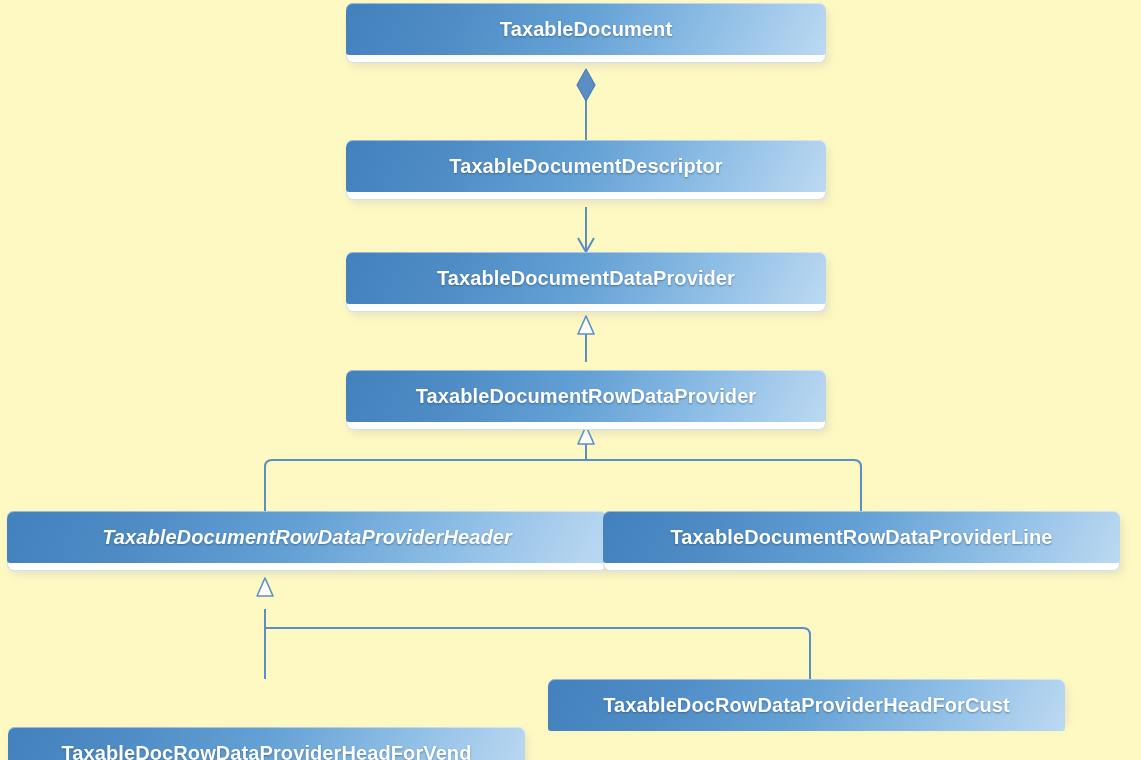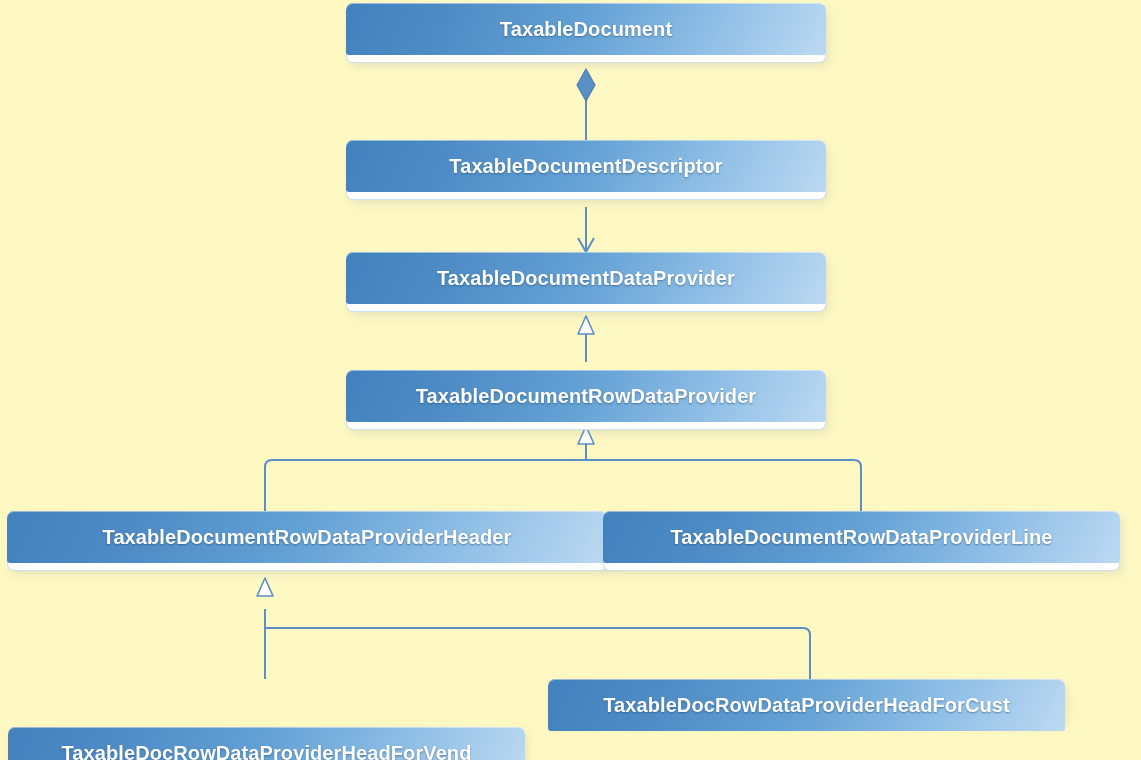--- a/index.html
+++ b/index.html
@@ -163,21 +163,21 @@
   </div>
 
   <div class="uml-class" style="left:346px; top:362px; width:480px; height:60px;margin-top:8px;">
     <div class="box-shadow-layer"></div>
     <div class="body"></div>
     <div class="header">
       <span class="title">TaxableDocumentRowDataProvider</span>
     </div>
   </div>
 
-  <div class="uml-class" style="left:7px; top:511px; width:600px; height:60px;">
+  <div class="uml-class" style="left:7px; top:511px; width:600px; height:60px;font-style:italic;">
     <div class="box-shadow-layer"></div>
     <div class="body"></div>
     <div class="header">
       <span class="title">TaxableDocumentRowDataProviderHeader</span>
     </div>
   </div>
 
   <div class="uml-class" style="left:603px; top:511px; width:517px; height:60px;border-radius:14px;">
     <div class="box-shadow-layer"></div>
     <div class="body"></div>

